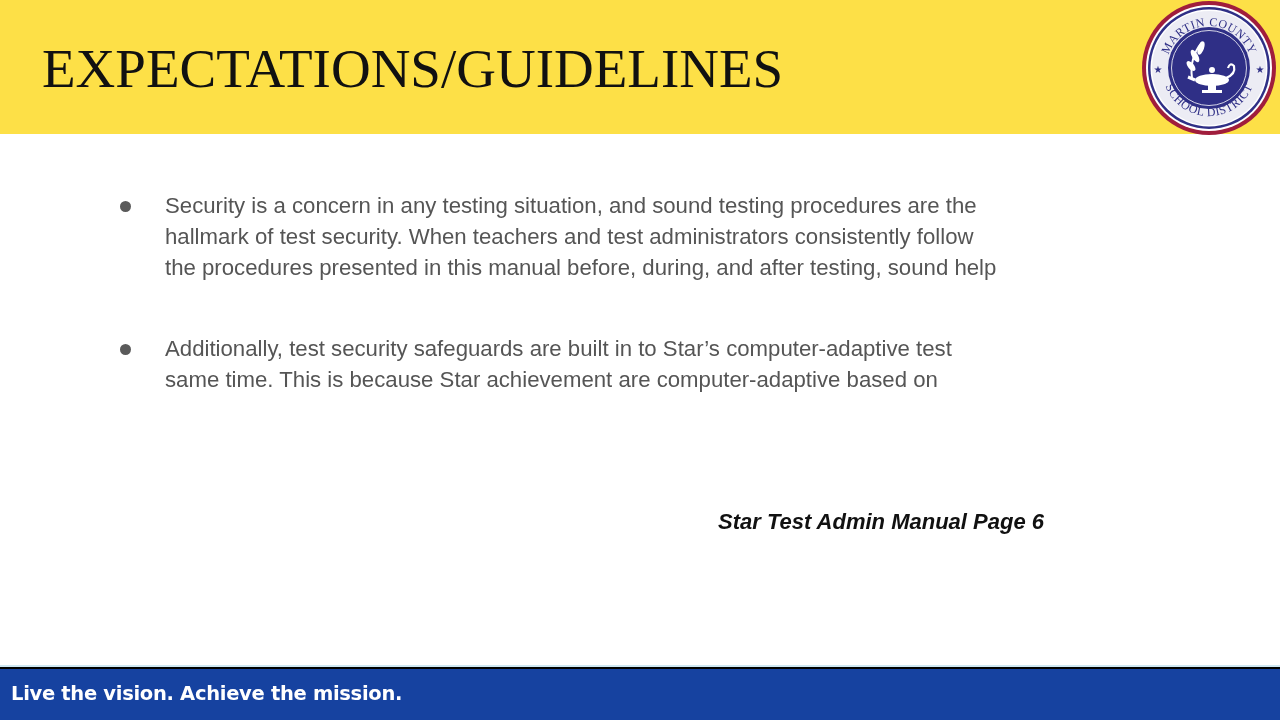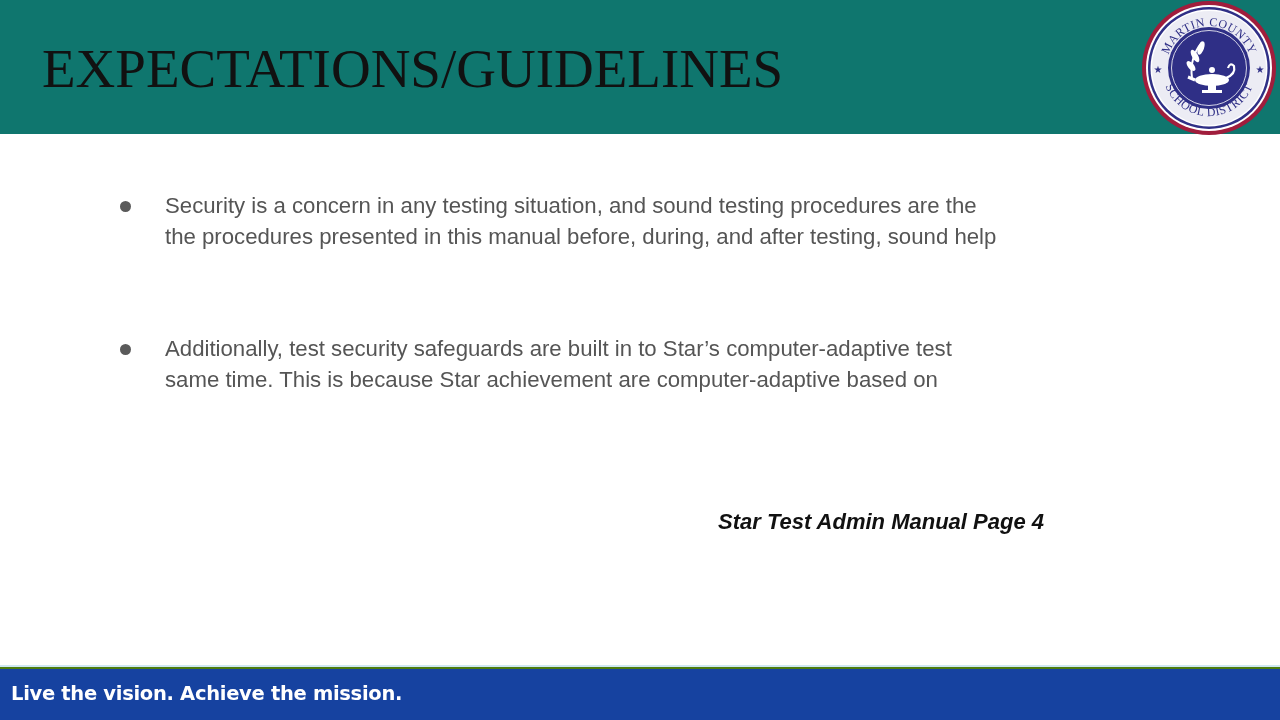--- a/index.html
+++ b/index.html
@@ -1,21 +1,21 @@
 <!DOCTYPE html>
 <html><head>
   <meta charset="utf-8">
   <style>
     * { margin: 0; padding: 0; box-sizing: border-box; }
     html, body { width: 1280px; height: 720px; overflow: hidden; background: #ffffff; }
     body { position: relative; font-family: "Liberation Sans", sans-serif; }
 
     .header {
       position: absolute; left: 0; top: 0; width: 1280px; height: 134px;
-      background: #0f766e;
+      background: #fde047;
       padding-left: 38px;
     }
     .title {
       position: absolute; left: 42px; top: 38px;
       font-family: "Liberation Serif", serif;
       font-size: 55px; line-height: 62px; color: #111111;
       letter-spacing: 0px; white-space: nowrap;
     }
 
     .logo {
@@ -36,21 +36,21 @@
     .citation {
       position: absolute; left: 560px; top: 508px; width: 484px;
       text-align: right; font-size: 22px; line-height: 28px;
       font-weight: bold; font-style: italic; color: #111111;
       white-space: nowrap;
     }
 
     .footer {
       position: absolute; left: 0; top: 667px; width: 1280px; height: 53px;
       background: #1642a0;
-      border-top: 2px solid #4d7c0f;
+      border-top: 2px solid #000000;
     }
     .footer-line {
       position: absolute; left: 0; top: 665px; width: 1280px; height: 2px; background: #cfe8f2;
     }
     .tagline {
       position: absolute; left: 11px; top: 12px;
       font-family: "DejaVu Sans", sans-serif; font-weight: bold;
       font-size: 19.5px; line-height: 26px; color: #ffffff; white-space: nowrap;
       letter-spacing: -0.3px;
     }
@@ -97,31 +97,32 @@
     <rect x="68" y="85" width="8" height="5" fill="#ffffff"></rect>
     <rect x="62" y="90" width="20" height="3" fill="#ffffff"></rect>
   </svg>
 </div>
 
 <div class="content">
   <div class="bullet-row" style="top:190px;">
     <span class="bullet-dot" style="top:11px;"></span>
     <div class="bullet-text">
       <div>Security is a concern in any testing situation, and sound testing procedures are the</div>
+      <div>hallmark of test security. When teachers and test administrators consistently follow</div>
       <div>the procedures presented in this manual before, during, and after testing, sound help</div>
     </div>
   </div>
 
   <div class="bullet-row" style="top:333px;">
     <span class="bullet-dot" style="top:11px;"></span>
     <div class="bullet-text">
       <div>Additionally, test security safeguards are built in to Star’s computer-adaptive test</div>
       <div>same time. This is because Star achievement are computer-adaptive based on</div>
     </div>
   </div>
 
-  <div class="citation">Star Test Admin Manual Page 4</div>
+  <div class="citation">Star Test Admin Manual Page 6</div>
 </div>
 
 <div class="footer-line"></div>
 <div class="footer">
   <div class="tagline">Live the vision. Achieve the mission.</div>
 </div>
 
 </body></html>

